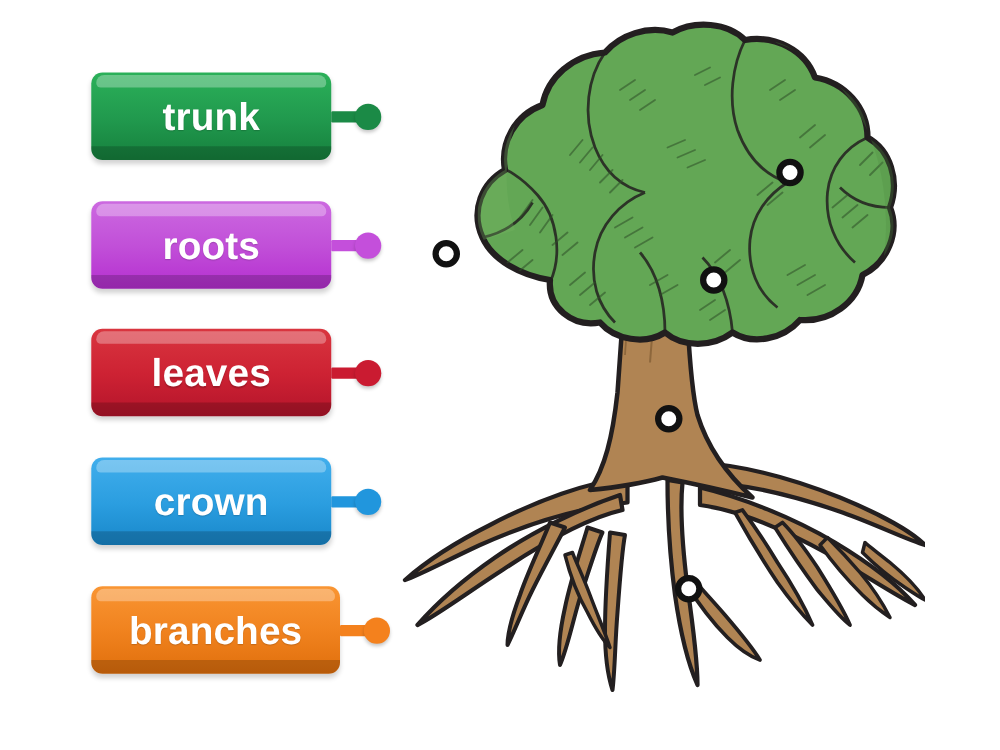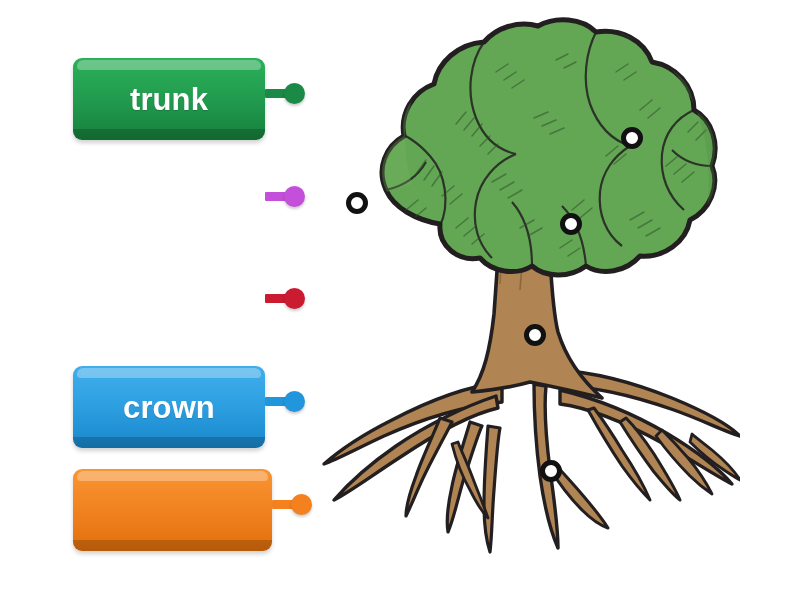--- a/index.html
+++ b/index.html
@@ -15,21 +15,21 @@
     position: relative;
     width: 800px;
     height: 600px;
     background: #ffffff;
     overflow: hidden;
   }
 
   
   .label-chip {
     position: absolute;
-    height: 82px;
+    height: 70px;
     border-radius: 9px;
     display: flex;
     align-items: center;
     justify-content: center;
     box-sizing: border-box;
     cursor: pointer;
     user-select: none;
     box-shadow: 0 3px 4px rgba(0,0,0,0.18);
   }
   .label-chip .chip-text {
@@ -277,42 +277,53 @@
   <div class="label-chip" id="chip-0" style="left: 73px; top: 58px; width: 192px; background: linear-gradient(rgb(43, 176, 89) 0%, rgb(33, 154, 78) 52%, rgb(22, 128, 61) 100%);">
     <span class="chip-gloss"></span>
     <span class="chip-lip"></span>
     <span class="chip-text">trunk</span>
   </div>
   <div class="connector" id="conn-0" style="left: 265px; top: 58px;">
     <span class="stem" style="background: rgb(27, 138, 70); width: 22px;"></span>
     <span class="knob" style="background: rgb(27, 138, 70); width: 21px; height: 21px;"></span>
   </div>
 
+  <div class="label-chip" id="chip-1" style="left: 73px; top: 161px; width: 192px; background: linear-gradient(rgb(204, 105, 224) 0%, rgb(193, 79, 216) 52%, rgb(181, 47, 208) 100%);">
+    <span class="chip-gloss"></span>
+    <span class="chip-lip"></span>
+    <span class="chip-text">roots</span>
+  </div>
   <div class="connector" id="conn-1" style="left: 265px; top: 161px;">
     <span class="stem" style="background: rgb(196, 79, 219); width: 22px;"></span>
     <span class="knob" style="background: rgb(196, 79, 219); width: 21px; height: 21px;"></span>
   </div>
 
+  <div class="label-chip" id="chip-2" style="left: 73px; top: 263px; width: 192px; background: linear-gradient(rgb(217, 53, 63) 0%, rgb(205, 34, 51) 52%, rgb(180, 20, 43) 100%);">
+    <span class="chip-gloss"></span>
+    <span class="chip-lip"></span>
+    <span class="chip-text">leaves</span>
+  </div>
   <div class="connector" id="conn-2" style="left: 265px; top: 263px;">
     <span class="stem" style="background: rgb(202, 27, 49); width: 22px;"></span>
     <span class="knob" style="background: rgb(202, 27, 49); width: 21px; height: 21px;"></span>
   </div>
 
   <div class="label-chip" id="chip-3" style="left: 73px; top: 366px; width: 192px; background: linear-gradient(rgb(65, 174, 236) 0%, rgb(43, 158, 224) 52%, rgb(24, 135, 202) 100%); text-align: center;">
     <span class="chip-gloss"></span>
     <span class="chip-lip"></span>
     <span class="chip-text">crown</span>
   </div>
   <div class="connector" id="conn-3" style="left: 265px; top: 366px;">
     <span class="stem" style="background: rgb(33, 150, 221); width: 22px;"></span>
     <span class="knob" style="background: rgb(33, 150, 221); width: 21px; height: 21px;"></span>
   </div>
 
   <div class="label-chip" id="chip-4" style="left: 73px; top: 469px; width: 199px; background: linear-gradient(rgb(249, 149, 51) 0%, rgb(240, 130, 30) 52%, rgb(224, 111, 12) 100%);">
     <span class="chip-gloss"></span>
     <span class="chip-lip"></span>
+    <span class="chip-text">branches</span>
   </div>
   <div class="connector" id="conn-4" style="left: 272px; top: 469px;">
     <span class="stem" style="background: rgb(244, 129, 29); width: 22px;"></span>
     <span class="knob" style="background: rgb(244, 129, 29); width: 21px; height: 21px;"></span>
   </div>
 
 </div>
 
 </body></html>

